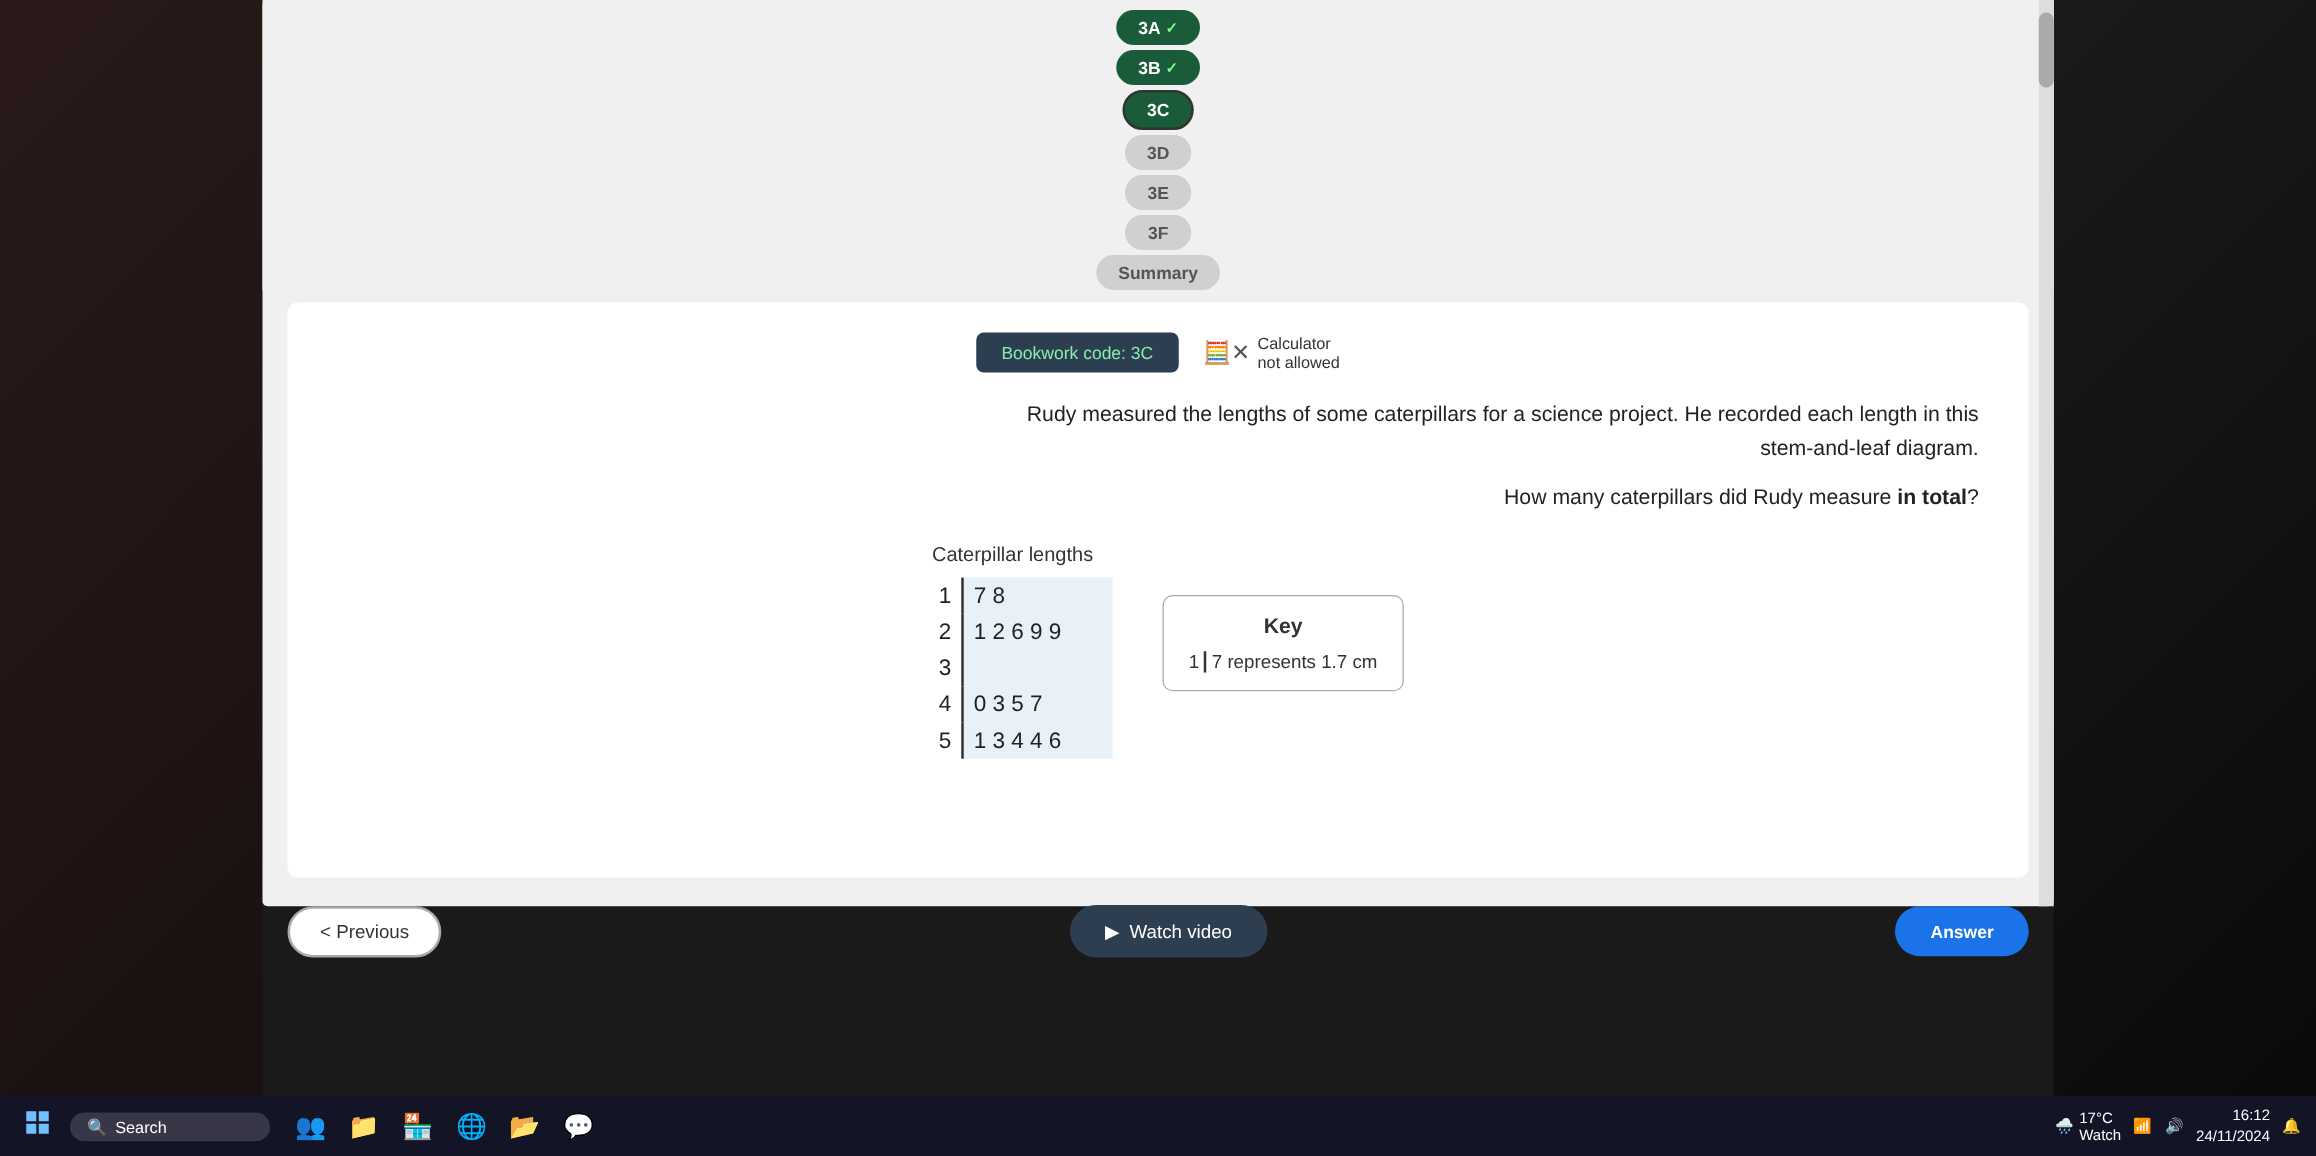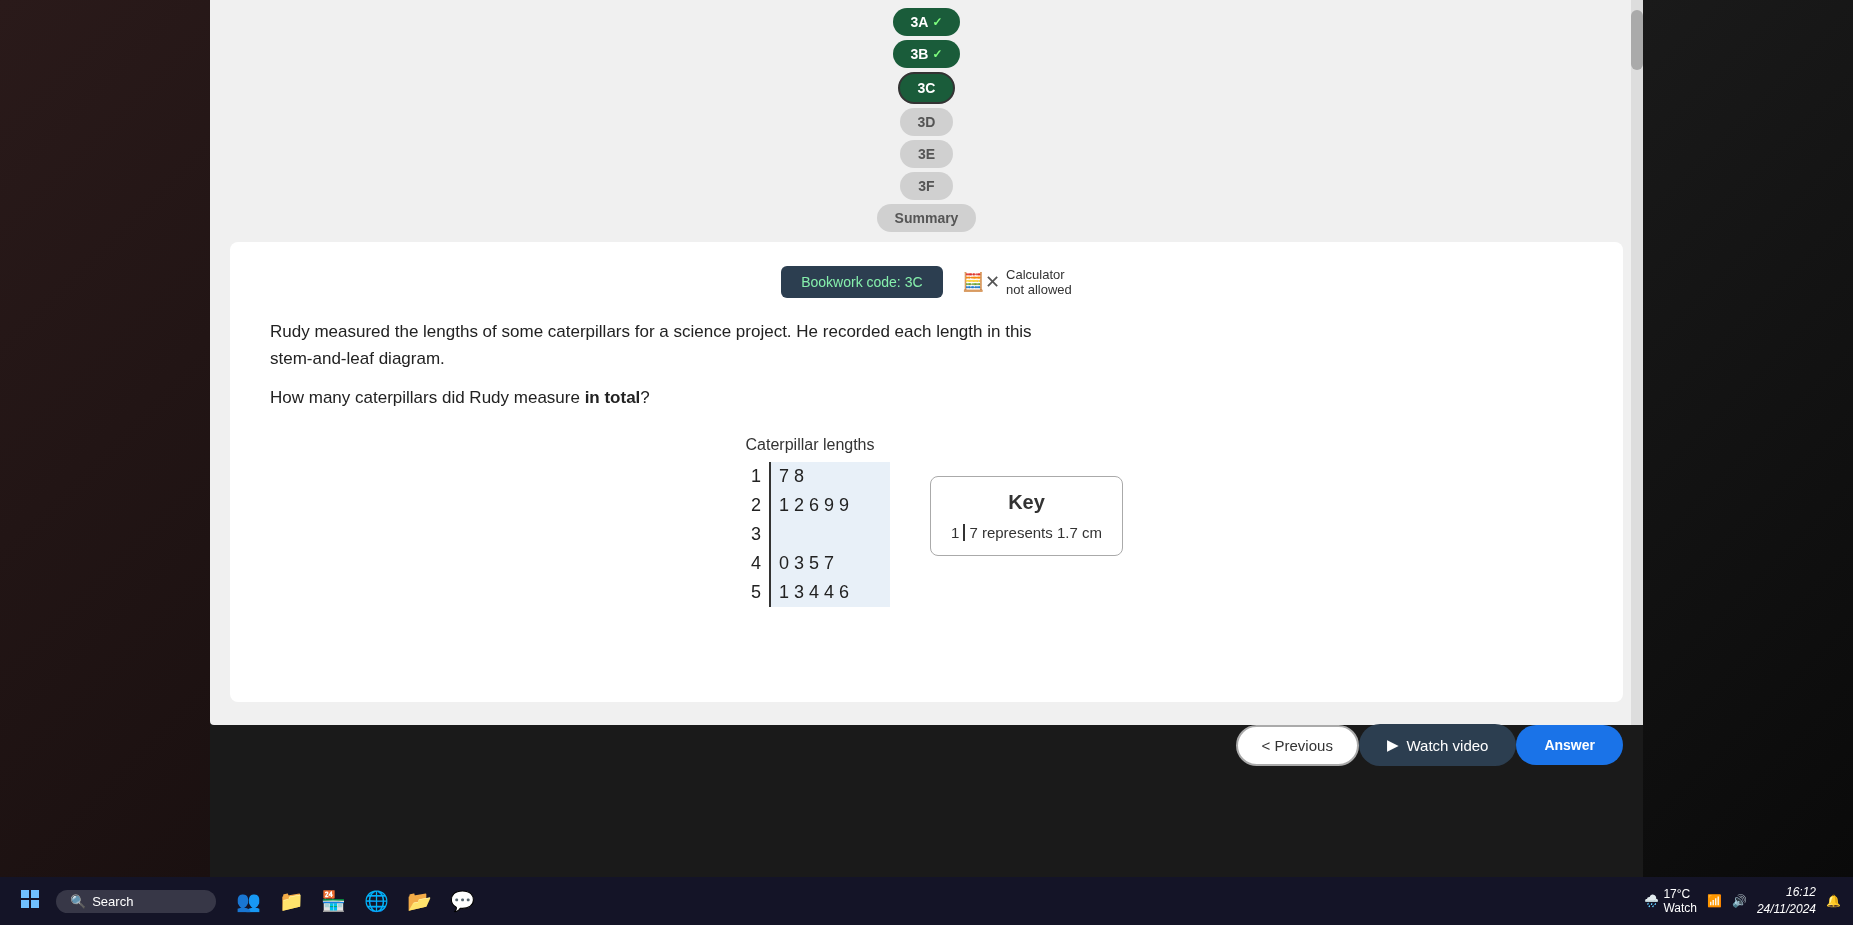--- a/index.html
+++ b/index.html
@@ -101,21 +101,21 @@
       color: #333;
     }
 
     .calc-icon {
       font-size: 18px;
       color: #555;
     }
 
     
     .question-text {
-      text-align: left;
+      text-align: right;
       font-size: 17px;
       color: #222;
       margin-bottom: 24px;
       line-height: 1.6;
     }
 
     .question-bold {
       font-weight: bold;
     }
 
@@ -161,21 +161,21 @@
     
     .key-box {
       border: 1px solid #aaa;
       border-radius: 8px;
       padding: 14px 20px;
       margin-top: 40px;
     }
 
     .key-title {
       text-align: center;
-      font-size: 20px;
+      font-size: 17px;
       font-weight: bold;
       margin-bottom: 10px;
       color: #333;
     }
 
     .key-content {
       font-size: 15px;
       color: #333;
       display: flex;
       align-items: center;
@@ -188,21 +188,21 @@
 
     .key-divider {
       border-right: 2px solid #333;
       padding-right: 4px;
       margin-right: 4px;
     }
 
     
     .action-bar {
       display: flex;
-      justify-content: flex-end;
+      justify-content: space-between;
       align-items: center;
       padding: 12px 20px;
       margin-top: 10px;
     }
 
     .prev-button {
       background: white;
       border: 2px solid #aaa;
       border-radius: 25px;
       padding: 10px 24px;
@@ -310,21 +310,20 @@
       display: flex;
       align-items: center;
       gap: 10px;
       color: white;
       font-size: 12px;
     }
 
     .taskbar-time {
       text-align: right;
       line-height: 1.4;
-      font-style: italic;
     }
 
     .weather-widget {
       display: flex;
       align-items: center;
       gap: 4px;
       color: white;
       font-size: 12px;
     }
 

